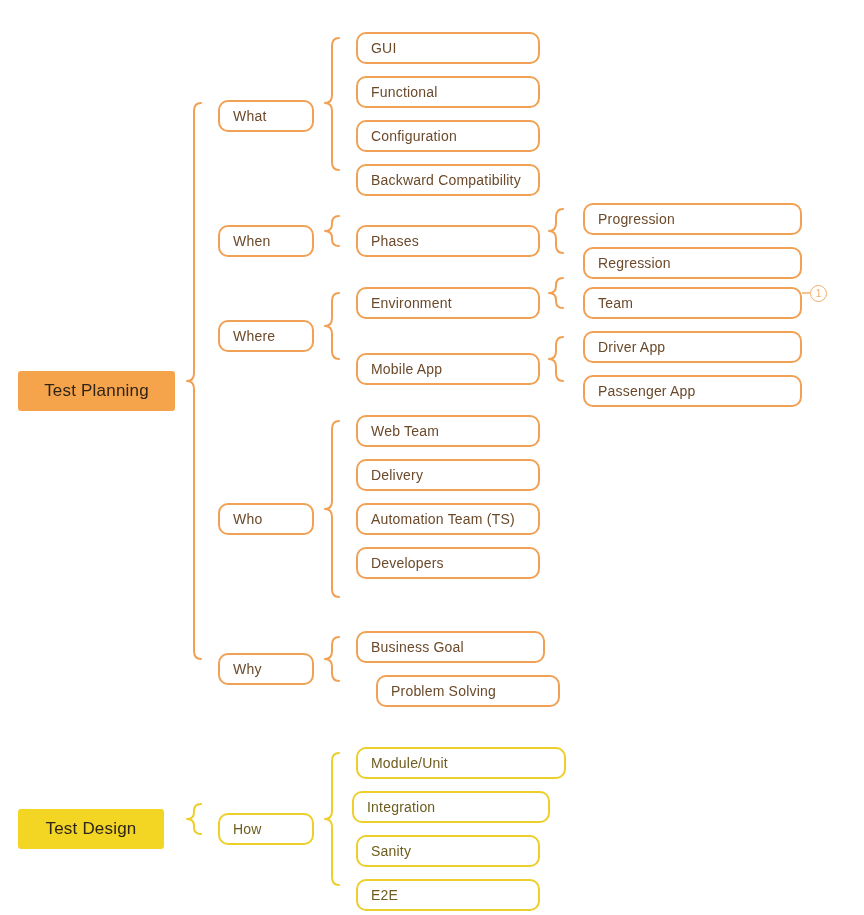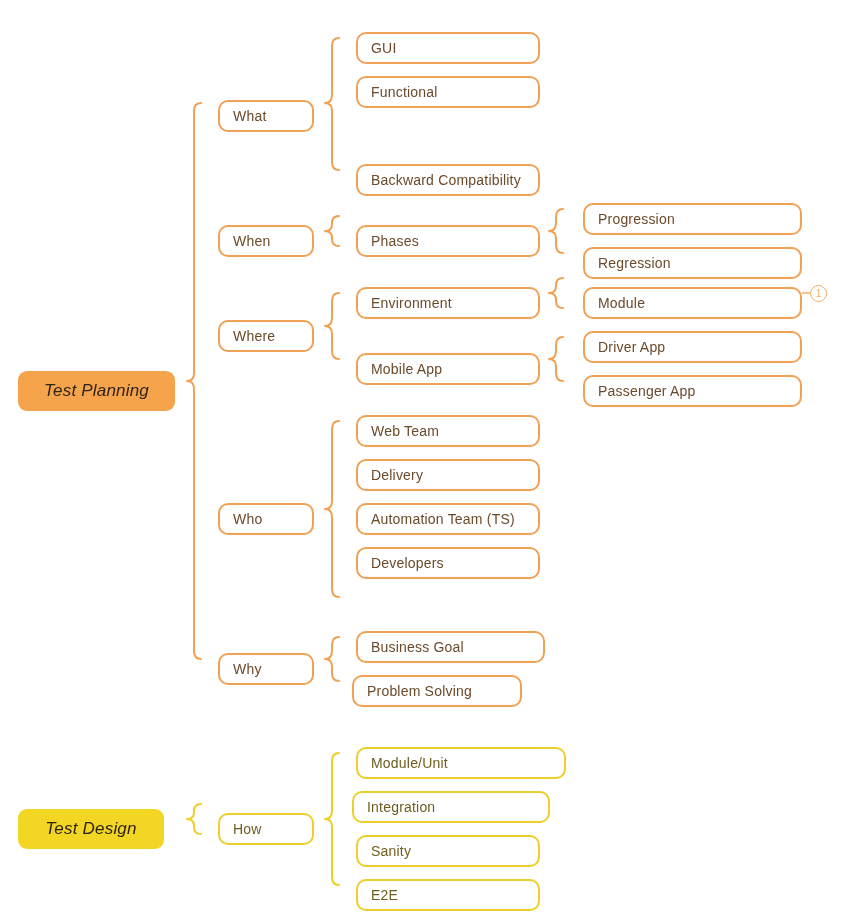--- a/index.html
+++ b/index.html
@@ -18,22 +18,22 @@
   .braces{position:absolute;left:0;top:0;pointer-events:none;}
   .node{
     position:absolute;height:32px;box-sizing:border-box;
     background:#ffffff;border:2px solid var(--orange-line);border-radius:10px;
     display:flex;align-items:center;padding:0 13px;
     font-size:14px;color:var(--text-orange);letter-spacing:.2px;
     white-space:nowrap;cursor:pointer;margin-top:10px;
   }
   .node.yellow{border-color:var(--yellow-line);color:var(--text-yellow);}
   .node.root{
-    height:40px;border:none;border-radius:9px;justify-content:center;
-    font-size:17px;color:var(--text-root);padding:0 10px;font-style:italic;
+    height:40px;border:none;border-radius:3px;justify-content:center;
+    font-size:17px;color:var(--text-root);padding:0 10px;
   }
   .node.root.orange-fill{background:var(--orange-fill);}
   .node.root.yellow-fill{background:var(--yellow-fill);}
   .badge{
     position:absolute;width:17px;height:17px;box-sizing:border-box;
     border:1.5px solid var(--badge);border-radius:50%;background:#fff;
     display:flex;align-items:center;justify-content:center;
     font-size:10px;color:var(--badge);cursor:pointer;
   }
 </style>
@@ -83,20 +83,23 @@
   <div class="node" style="left:218px;top:643px;width:96px">
     <span>Why</span>
   </div>
 
   <div class="node" style="left:356px;top:22px;width:184px">
     <span>GUI</span>
   </div>
   <div class="node" style="left:356px;top:66px;width:184px">
     <span>Functional</span>
   </div>
+  <div class="node" style="left:356px;top:110px;width:184px">
+    <span>Configuration</span>
+  </div>
   <div class="node" style="left:356px;top:154px;width:184px">
     <span>Backward Compatibility</span>
   </div>
 
   <div class="node" style="left:356px;top:215px;width:184px">
     <span>Phases</span>
   </div>
 
   <div class="node" style="left:356px;top:277px;width:184px">
     <span>Environment</span>
@@ -114,33 +117,33 @@
   <div class="node" style="left:356px;top:493px;width:184px">
     <span>Automation Team (TS)</span>
   </div>
   <div class="node" style="left:356px;top:537px;width:184px">
     <span>Developers</span>
   </div>
 
   <div class="node" style="left:356px;top:621px;width:189px">
     <span>Business Goal</span>
   </div>
-  <div class="node" style="left:352px;top:665px;width:170px">
+  <div class="node" style="left:376px;top:665px;width:184px">
     <span>Problem Solving</span>
   </div>
 
   <div class="node" style="left:583px;top:193px;width:219px">
     <span>Progression</span>
   </div>
   <div class="node" style="left:583px;top:237px;width:219px">
     <span>Regression</span>
   </div>
 
   <div class="node" style="left:583px;top:277px;width:219px">
-    <span>Module</span>
+    <span>Team</span>
   </div>
   <div class="badge" style="left:810px;top:285px">
     <span>1</span>
   </div>
 
   <div class="node" style="left:583px;top:321px;width:219px">
     <span>Driver App</span>
   </div>
   <div class="node" style="left:583px;top:365px;width:219px">
     <span>Passenger App</span>

